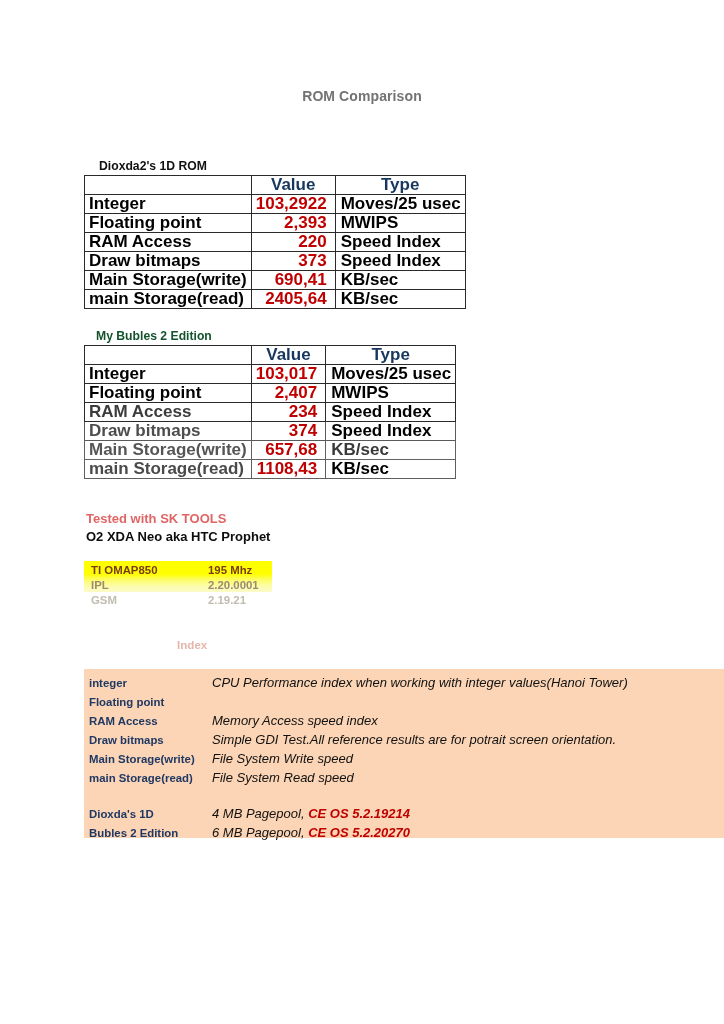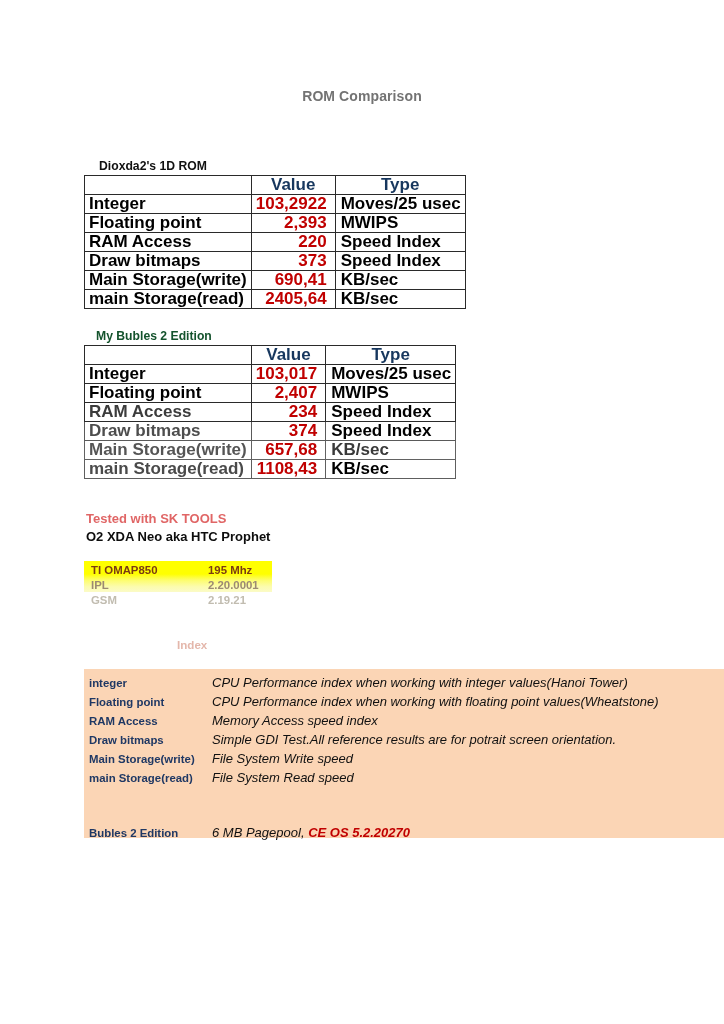--- a/index.html
+++ b/index.html
@@ -326,39 +326,42 @@
   <div id="index-caption">Index</div>
 
   <div class="legend-panel">
 
     <div class="legend-row" id="lg-0">
       <span class="lg-key">integer</span>
       <span class="lg-desc">CPU Performance index when working with integer values(Hanoi Tower)</span>
     </div>
     <div class="legend-row" id="lg-1">
       <span class="lg-key">Floating point</span>
-      <span class="lg-desc">CPU Performance index when working with floating point values(Wheatstone)</span>
     </div>
     <div class="legend-row" id="lg-2">
       <span class="lg-key">RAM  Access</span>
       <span class="lg-desc">Memory Access speed index</span>
     </div>
     <div class="legend-row" id="lg-3">
       <span class="lg-key">Draw bitmaps</span>
       <span class="lg-desc">Simple GDI Test.All reference results are for potrait screen orientation.</span>
     </div>
     <div class="legend-row" id="lg-4">
       <span class="lg-key">Main Storage(write)</span>
       <span class="lg-desc">File System Write speed</span>
     </div>
     <div class="legend-row" id="lg-5">
       <span class="lg-key">main Storage(read)</span>
       <span class="lg-desc">File System Read speed</span>
     </div>
 
+    <div class="legend-row" id="lg-6">
+      <span class="lg-key">Dioxda's 1D</span>
+      <span class="lg-desc"><span>4 MB Pagepool, </span><span class="redos">CE OS 5.2.19214</span></span>
+    </div>
     <div class="legend-row" id="lg-7">
       <span class="lg-key">Bubles 2 Edition</span>
       <span class="lg-desc"><span>6 MB Pagepool, </span><span class="redos">CE OS 5.2.20270</span></span>
     </div>
 
   </div>
 
 </div>
 
 </body></html>

